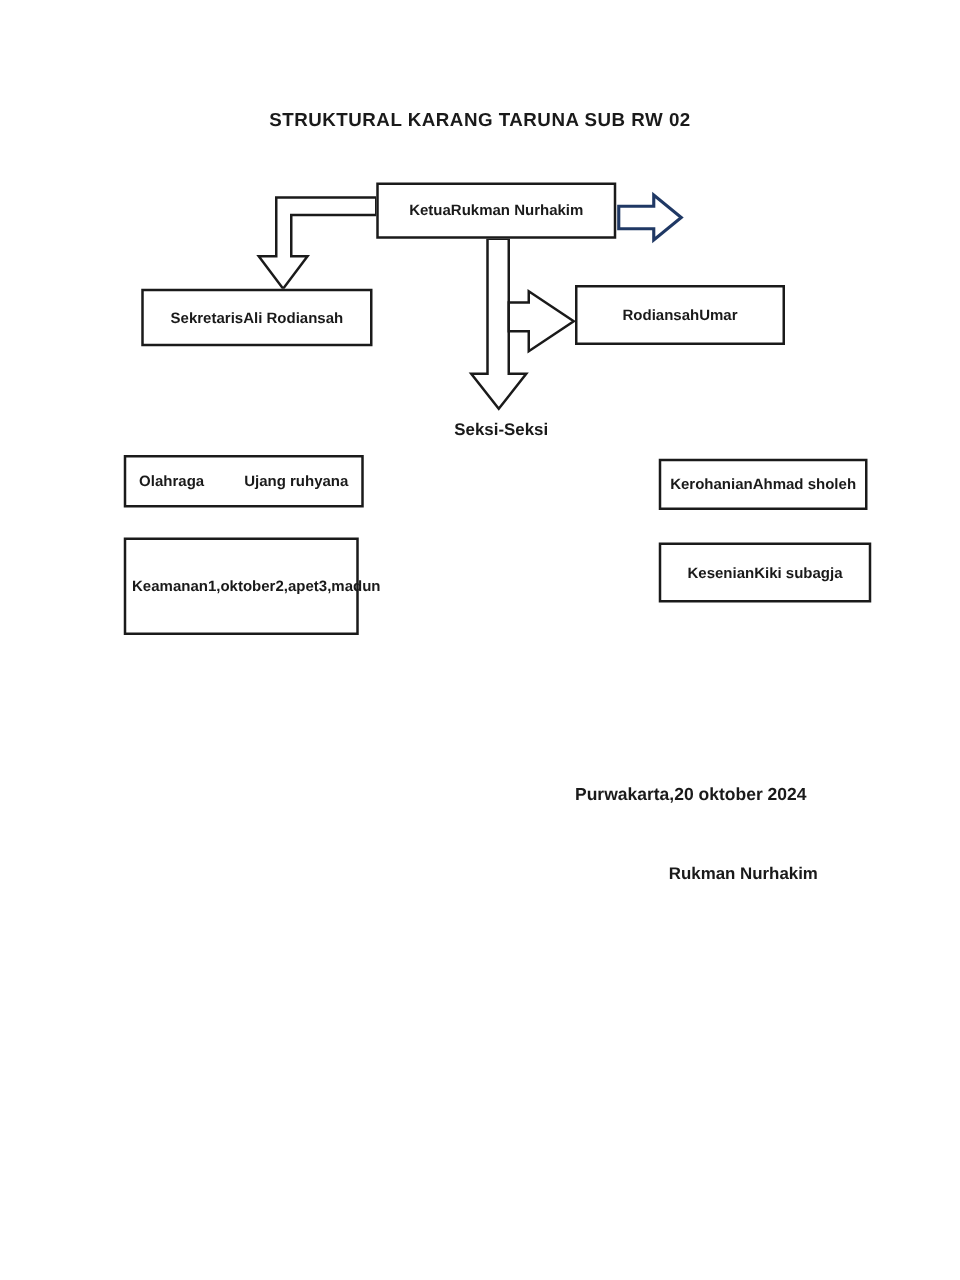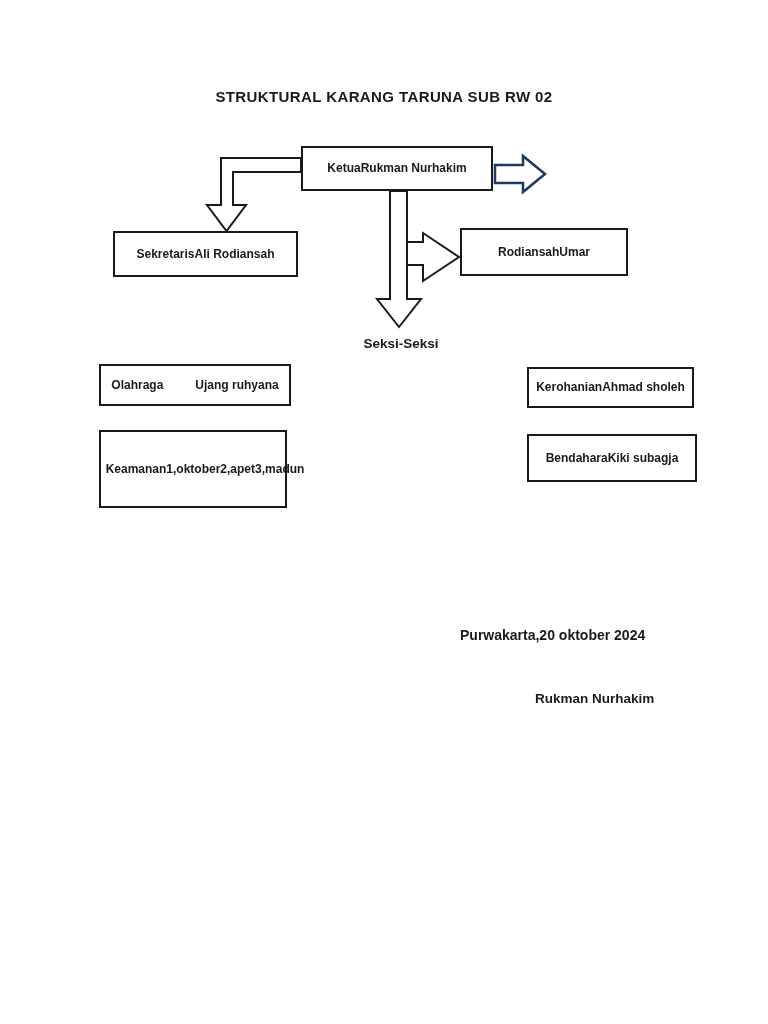--- a/index.html
+++ b/index.html
@@ -131,20 +131,20 @@
   </div>
 
   <div class="box box-keamanan">
     <div>Keamanan</div>
     <div>1,oktober</div>
     <div>2,apet</div>
     <div>3,madun</div>
   </div>
 
   <div class="box box-kesenian thick">
-    <div>Bendahara</div>
+    <div>Kesenian</div>
     <div>Kiki subagja</div>
   </div>
 
   <div class="place-date">Purwakarta,20 oktober 2024</div>
   <div class="signature-name">Rukman Nurhakim</div>
 
 </div>
 
 </body></html>

